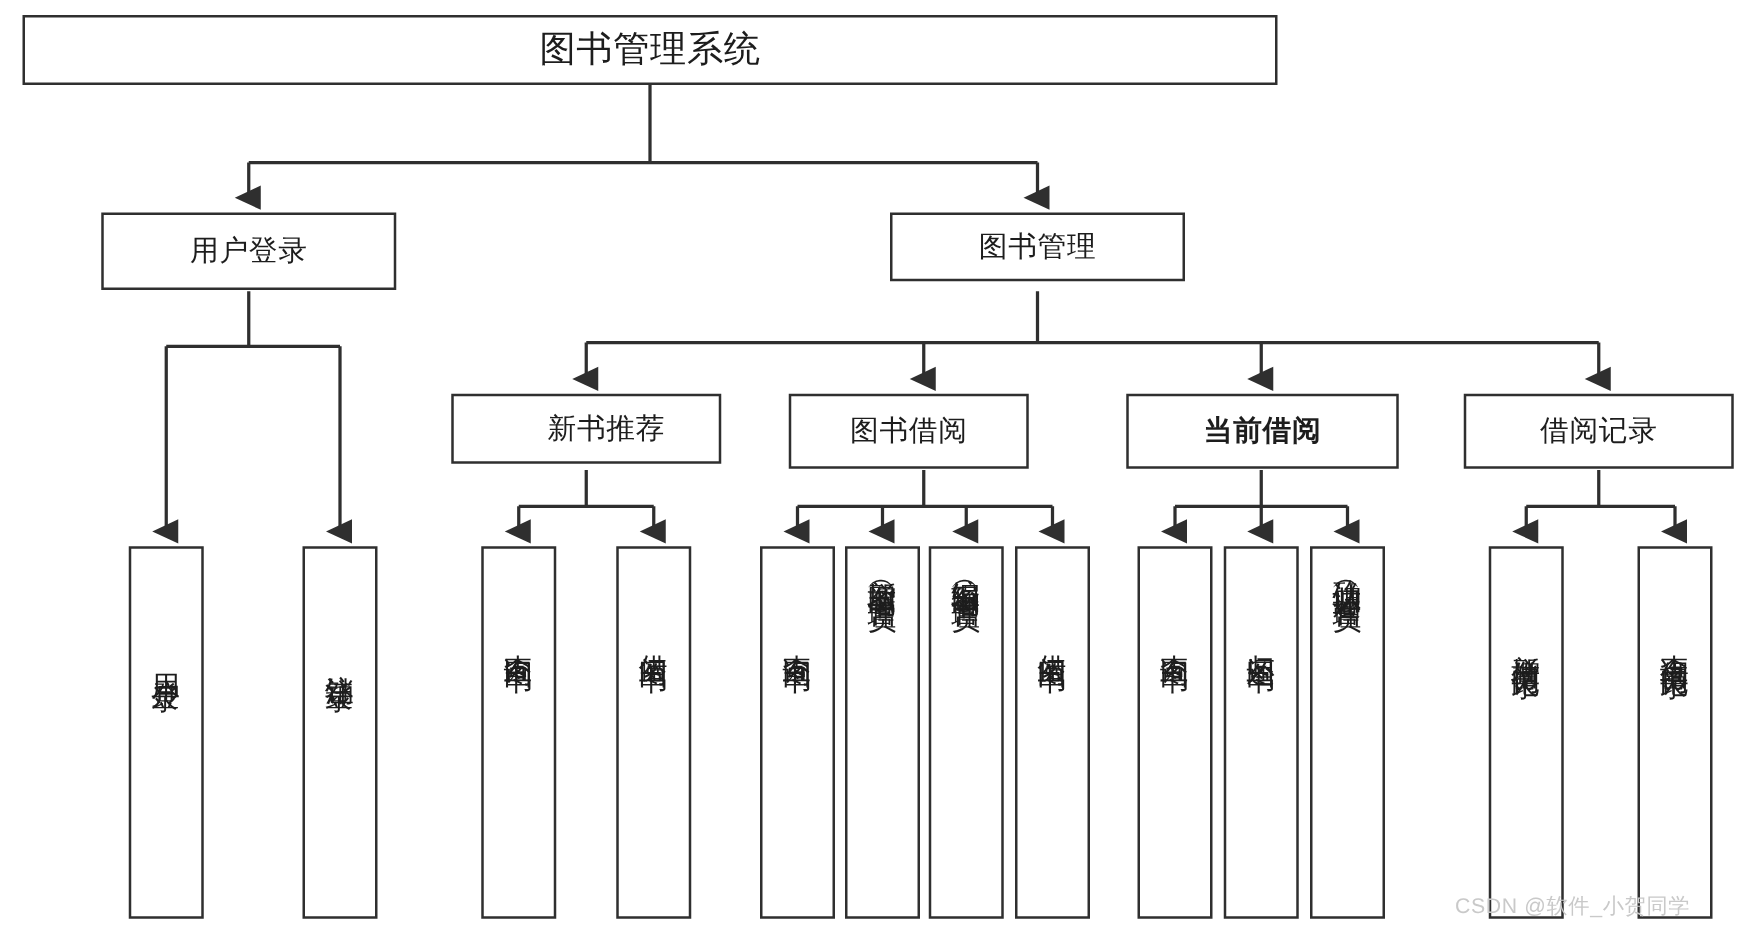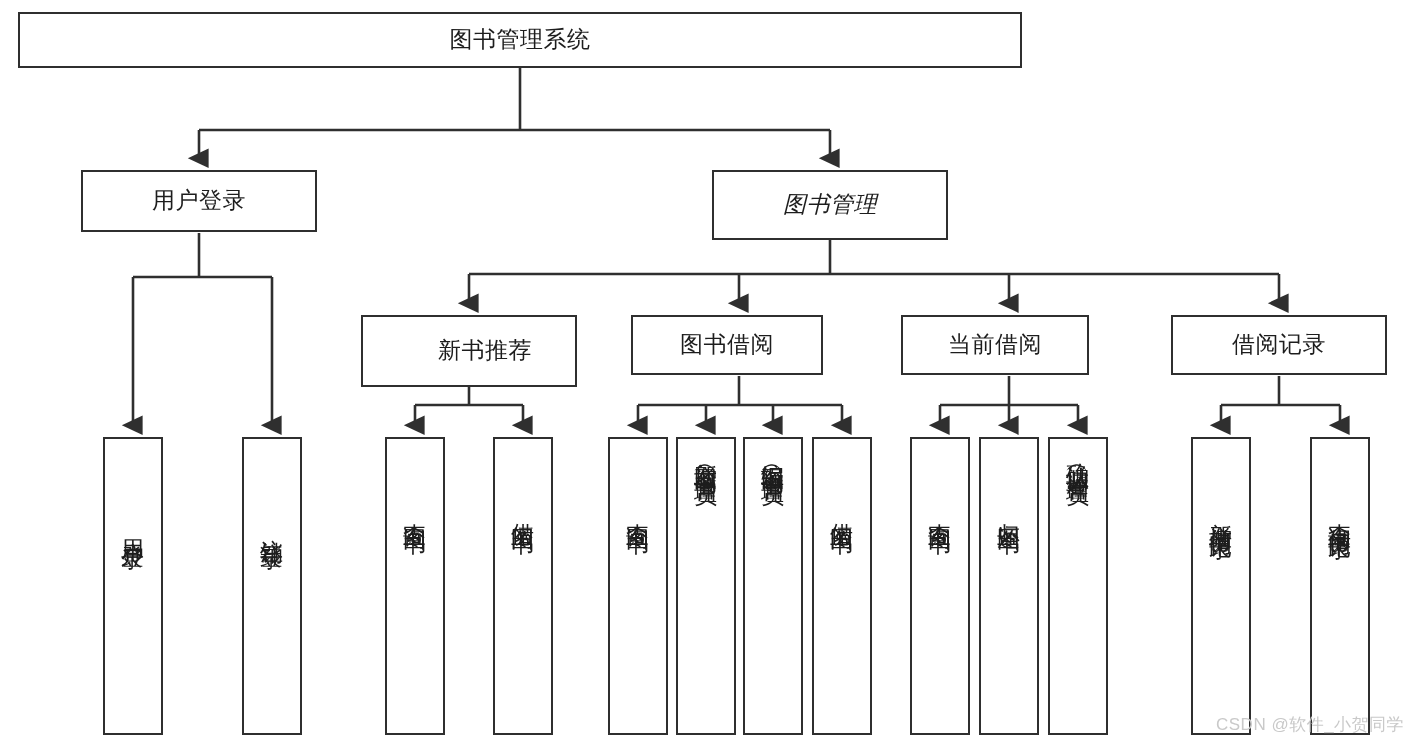--- a/index.html
+++ b/index.html
@@ -38,21 +38,21 @@
   .node .label {
     display: block;
     text-align: center;
     line-height: 1.18;
     letter-spacing: 0.5px;
   }
   .node.horizontal .label {
     font-size: 23px;
   }
   .node.root .label {
-    font-size: 23px;
+    font-size: 29px;
   }
   .node.vertical {
     align-items: flex-start;
     justify-content: center;
     padding-top: 6px;
   }
   .node.vertical .label {
     writing-mode: vertical-rl;
     text-orientation: upright;
     font-size: 23px;
@@ -130,31 +130,31 @@
     </g>
   </svg>
 
   <div class="node root horizontal" style="left:18px; top:12px; width:1004px; height:56px;">
     <span class="label">图书管理系统</span>
   </div>
 
   <div class="node horizontal" style="left:81px; top:170px; width:236px; height:62px;">
     <span class="label">用户登录</span>
   </div>
-  <div class="node horizontal" style="left:712px; top:170px; width:236px; height:70px;font-style:italic;">
+  <div class="node horizontal" style="left:712px; top:170px; width:236px; height:55px;">
     <span class="label">图书管理</span>
   </div>
 
-  <div class="node horizontal" style="left:361px; top:315px; width:216px; height:72px;padding-left:32px;">
+  <div class="node horizontal" style="left:361px; top:315px; width:216px; height:56px;padding-left:32px;">
     <span class="label">新书推荐</span>
   </div>
   <div class="node horizontal" style="left:631px; top:315px; width:192px; height:60px;">
     <span class="label">图书借阅</span>
   </div>
-  <div class="node horizontal" style="left:901px; top:315px; width:188px; height:60px;">
+  <div class="node horizontal" style="left:901px; top:315px; width:218px; height:60px;font-weight:bold;">
     <span class="label">当前借阅</span>
   </div>
   <div class="node horizontal" style="left:1171px; top:315px; width:216px; height:60px;justify-content:center;">
     <span class="label">借阅记录</span>
   </div>
 
   <div class="node vertical mid2" style="left:103px; top:437px; width:60px; height:298px;">
     <span class="label">用户登录</span>
   </div>
   <div class="node vertical mid2" style="left:242px; top:437px; width:60px; height:298px;">
@@ -191,15 +191,15 @@
     <span class="label">确认归还（管理员）</span>
   </div>
 
   <div class="node vertical mid" style="left:1191px; top:437px; width:60px; height:298px;">
     <span class="label">新增借阅记录</span>
   </div>
   <div class="node vertical mid" style="left:1310px; top:437px; width:60px; height:298px;">
     <span class="label">查询借阅记录</span>
   </div>
 
-  <div class="watermark" style="left:1216px; top:713px;">CSDN @软件_小贺同学</div>
+  <div class="watermark" style="left:1164px; top:713px;">CSDN @软件_小贺同学</div>
 
 </div>
 
 </body></html>

